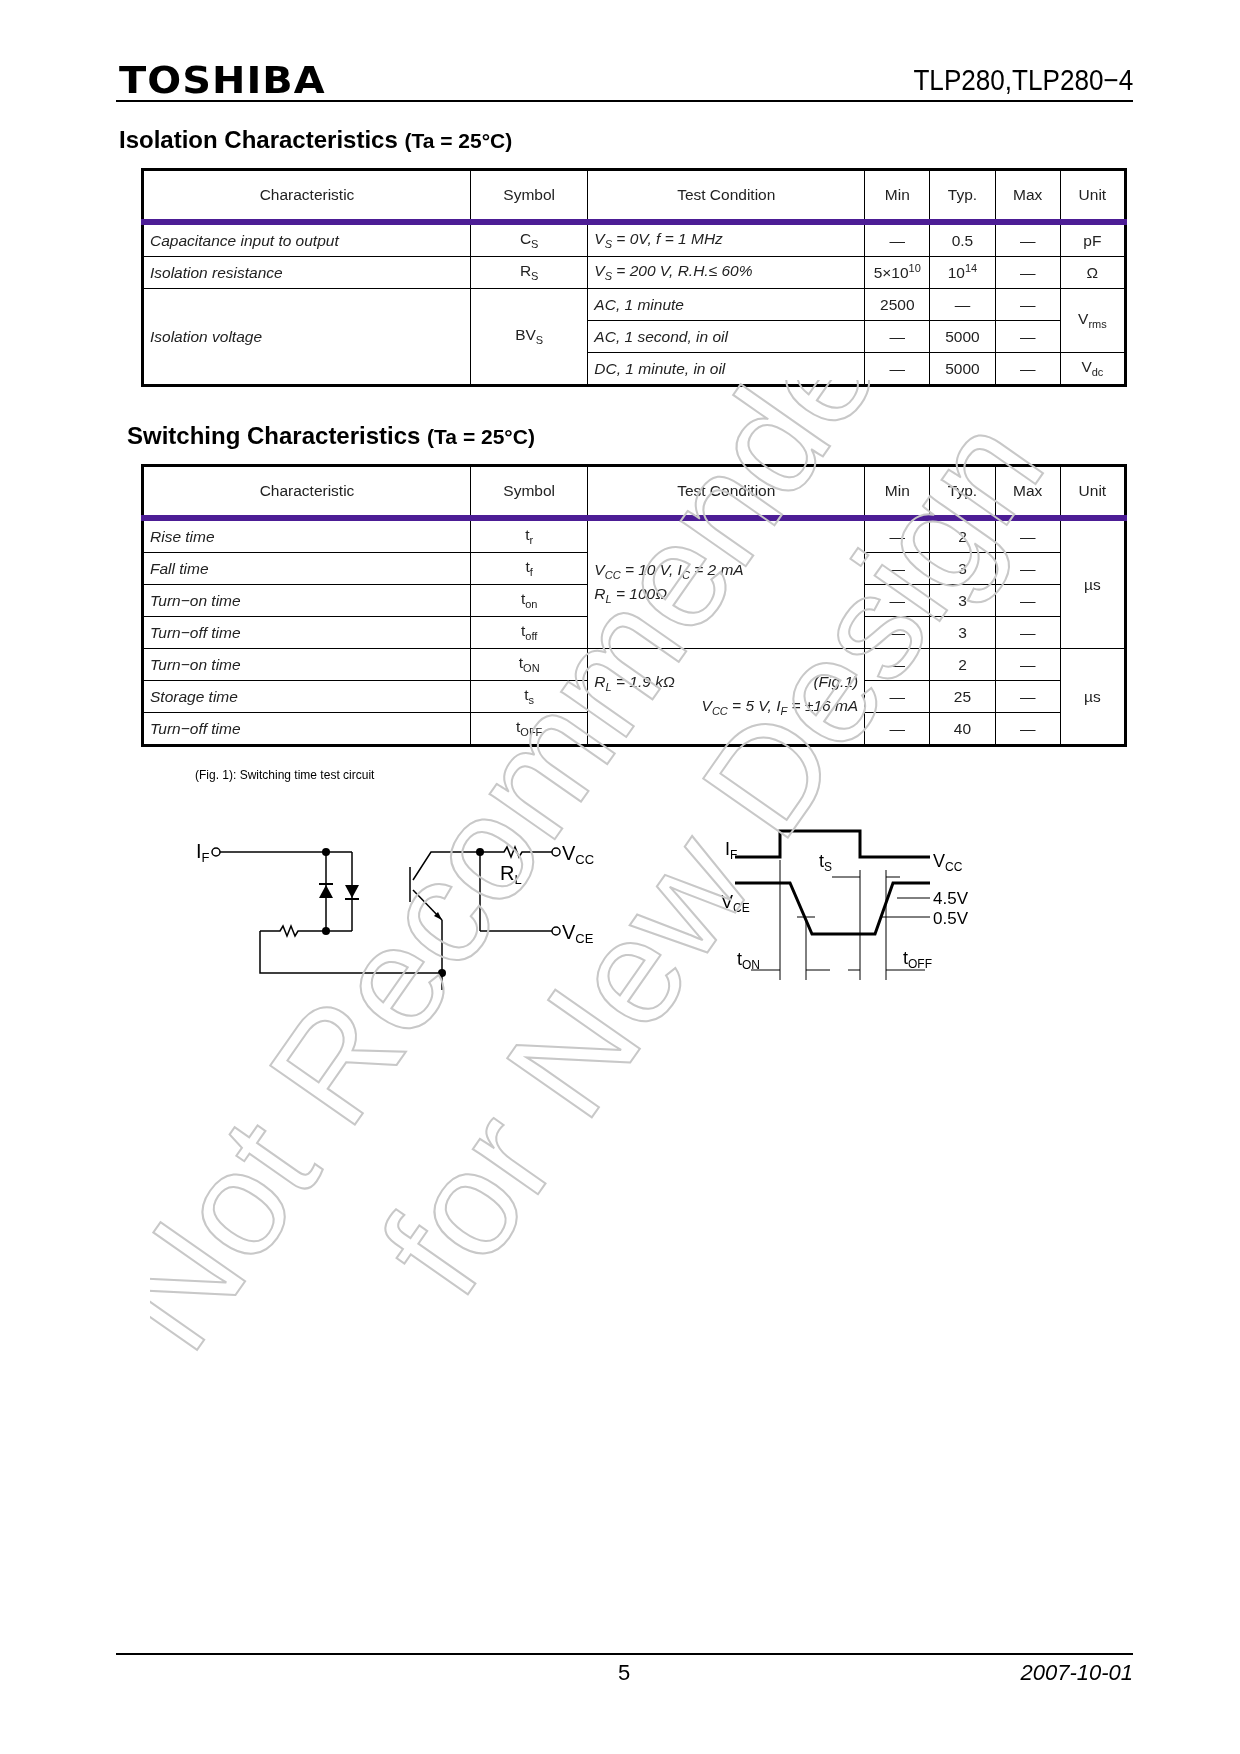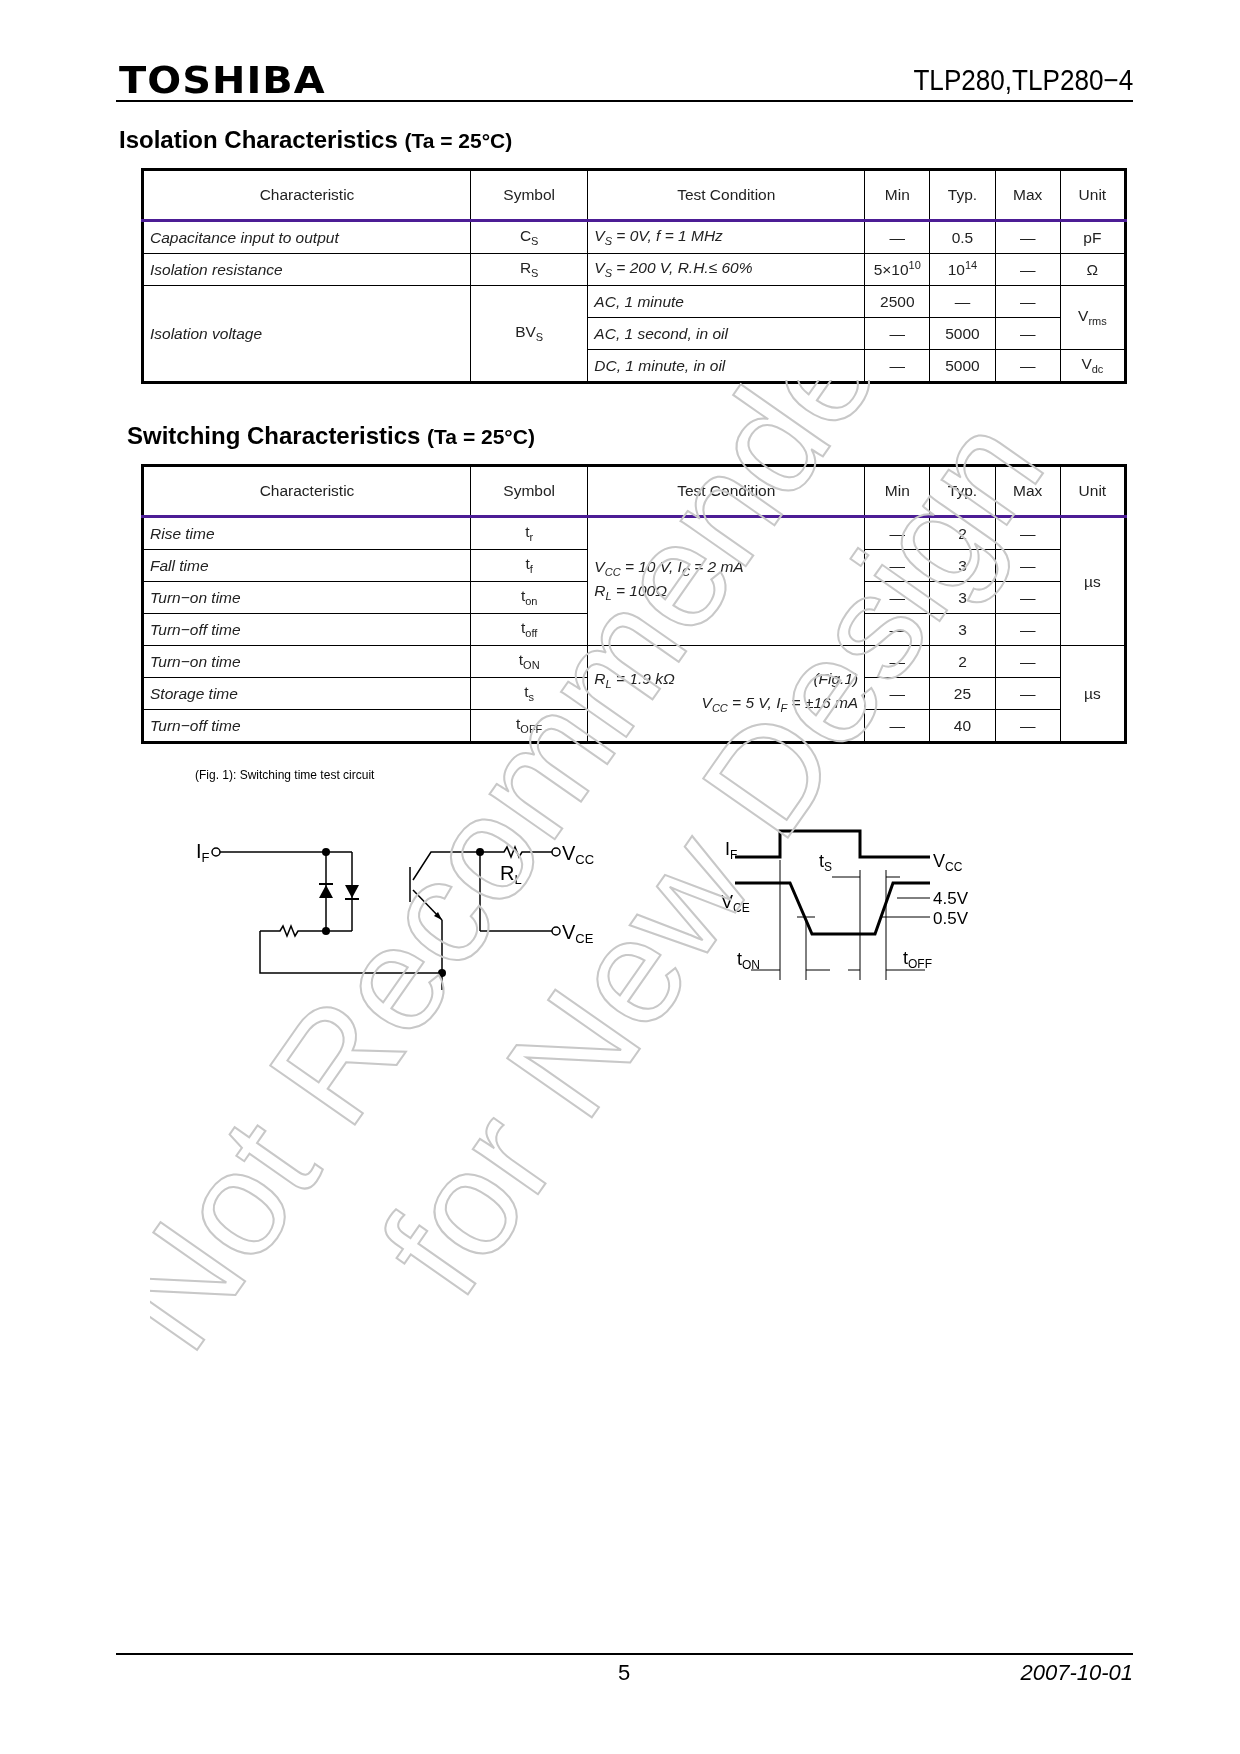--- a/index.html
+++ b/index.html
@@ -6,21 +6,21 @@
   body{width:1240px;height:1754px;position:relative;overflow:hidden;font-family:"Liberation Sans",sans-serif;color:#000;}
   .abs{position:absolute;}
   .logo{left:119px;top:58px;font-family:"DejaVu Sans",sans-serif;font-weight:bold;font-size:38px;letter-spacing:1px;transform:scaleX(1.05);transform-origin:left;}
   .partno{right:107px;top:64px;font-size:29px;transform:scaleX(0.9);transform-origin:right;}
   .hline{left:116px;width:1017px;border-top:2px solid #000;}
   .h2{font-weight:bold;font-size:24px;}
   .h2 small{font-size:21px;}
   table.spec{position:absolute;border-collapse:collapse;border:3px solid #000;font-size:15.5px;color:#222;}
   table.spec td{border:1px solid #000;padding:0 6px;height:31px;text-align:center;white-space:nowrap;}
   table.spec tr.hdr td{height:48px;}
-  table.spec tr.hdr{border-bottom:3px solid #4c1d95;}
+  table.spec tr.hdr{border-bottom:6px solid #4c1d95;}
   table.spec td.l{text-align:left;font-style:italic;}
   sub,sup{font-size:11px;}
   .caption{left:195px;top:768px;font-size:12px;}
   .footer-page{left:618px;top:1655px;font-size:22px;}
   .footer-date{right:107px;top:1655px;font-size:22px;}
   .wm{left:150px;top:380px;pointer-events:none;}
 </style>
 </head>
 <body>
 

